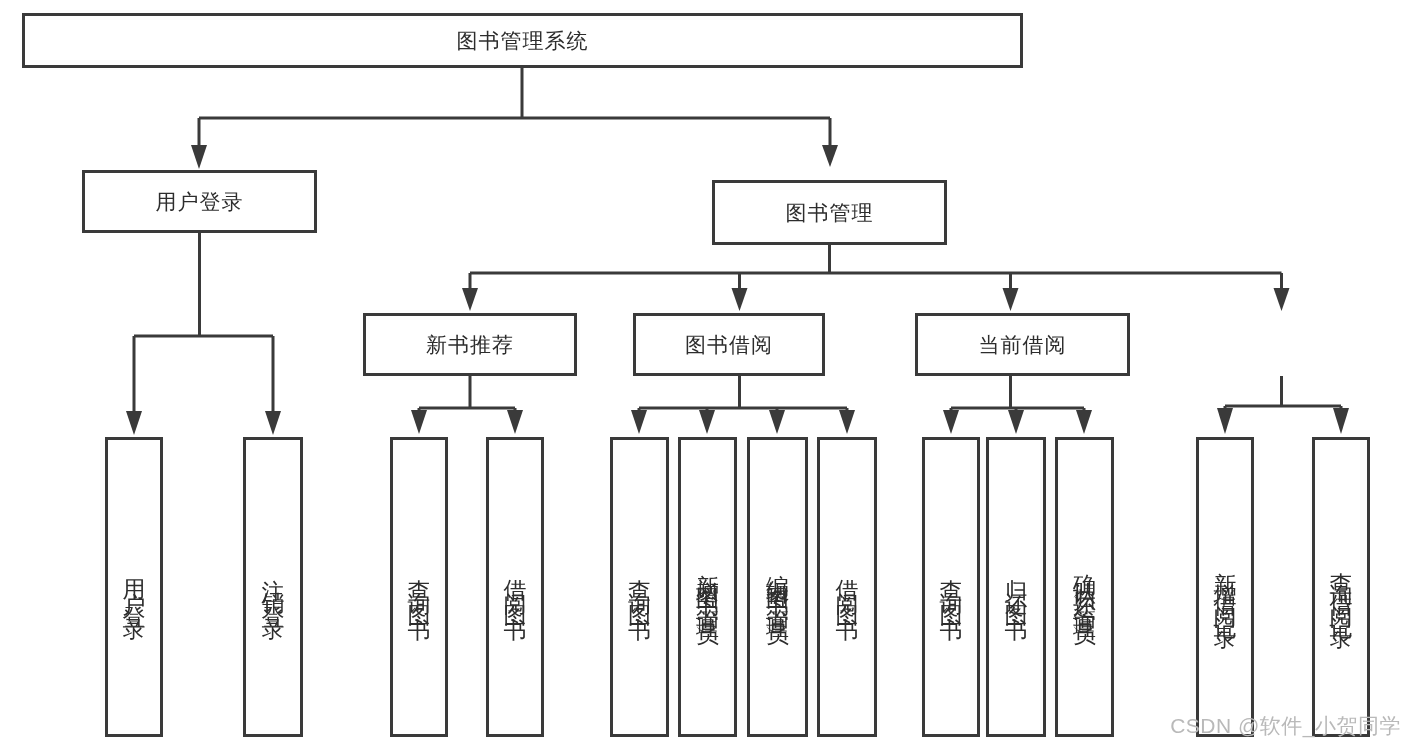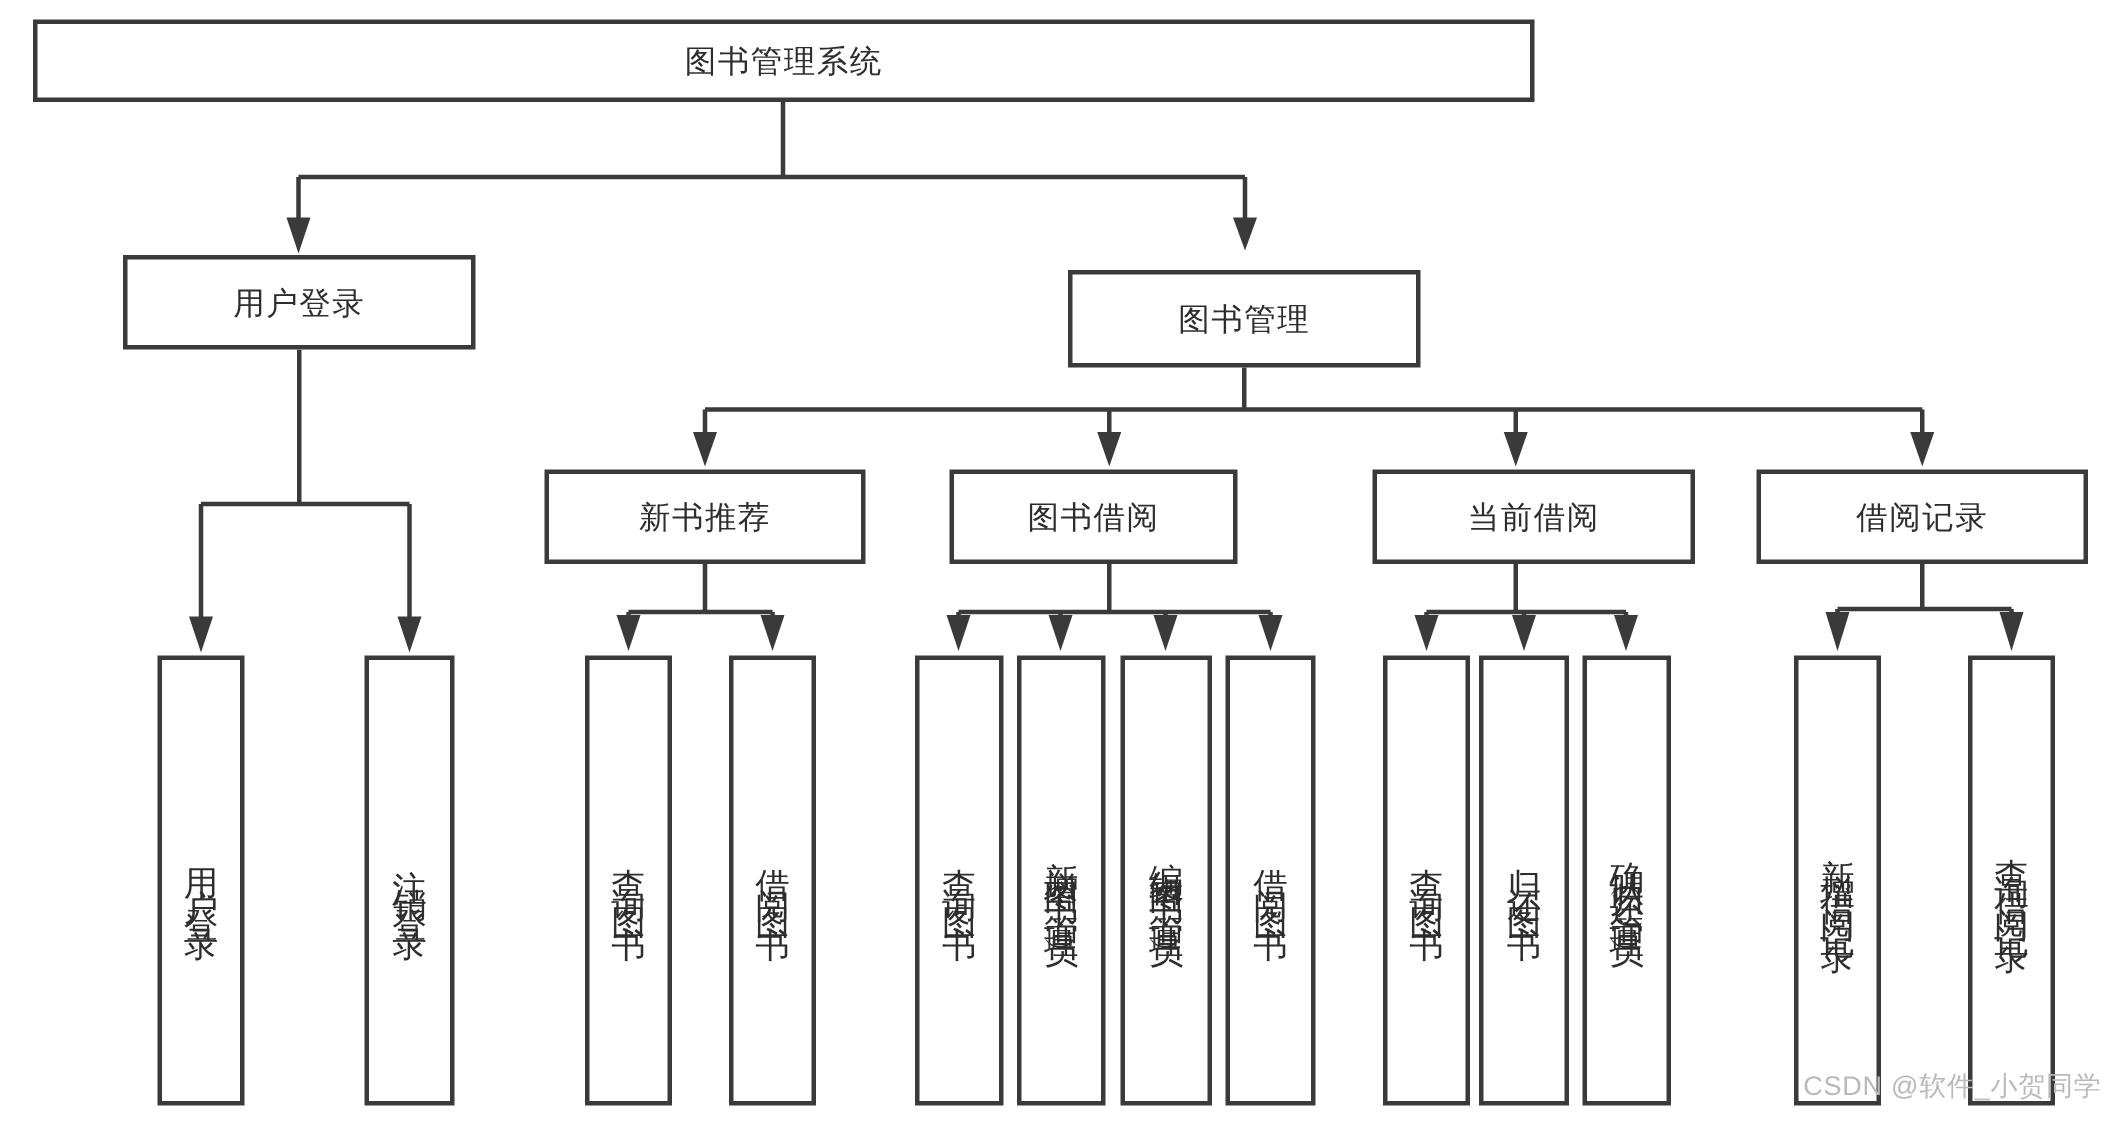--- a/index.html
+++ b/index.html
@@ -16,21 +16,21 @@
   }
   .hlabel{font-size:21px;color:#2d2d2d;letter-spacing:1px;white-space:nowrap;}
   .vlabel{
     writing-mode:vertical-rl;text-orientation:mixed;
     font-size:23px;color:#2d2d2d;white-space:nowrap;line-height:1;
   }
   .ls-a{letter-spacing:13px;}   
   .ls-b{letter-spacing:11px;}   
   .ls-c{letter-spacing:7px;}    
   .watermark{
-    position:absolute;right:4px;top:712px;font-size:18px;color:#b9b9b9;
+    position:absolute;right:4px;top:712px;font-size:21px;color:#b9b9b9;
     letter-spacing:0.5px;white-space:nowrap;
   }
 </style>
 </head>
 <body>
 
 <div class="canvas">
 
   <svg class="wires" viewBox="0 0 1405 747" xmlns="http://www.w3.org/2000/svg">
     <path d="M522 68 V118 M199 118 H830 M199 118 V150 M830 118 V150
@@ -74,23 +74,20 @@
 
   <div class="box" style="left:363px;top:313px;width:214px;height:63px;">
     <span class="hlabel">新书推荐</span>
   </div>
   <div class="box" style="left:633px;top:313px;width:192px;height:63px;">
     <span class="hlabel">图书借阅</span>
   </div>
   <div class="box" style="left:903px;top:313px;width:215px;height:63px;margin-left:12px;">
     <span class="hlabel">当前借阅</span>
   </div>
-  <div class="box" style="left:1171px;top:313px;width:221px;height:63px;">
-    <span class="hlabel">借阅记录</span>
-  </div>
 
   <div class="box" style="left:105px;top:437px;width:58px;height:300px;">
     <span class="vlabel ls-a">用户登录</span>
   </div>
   <div class="box" style="left:243px;top:437px;width:60px;height:300px;">
     <span class="vlabel ls-a">注销登录</span>
   </div>
 
   <div class="box" style="left:390px;top:437px;width:58px;height:300px;">
     <span class="vlabel ls-a">查询图书</span>

